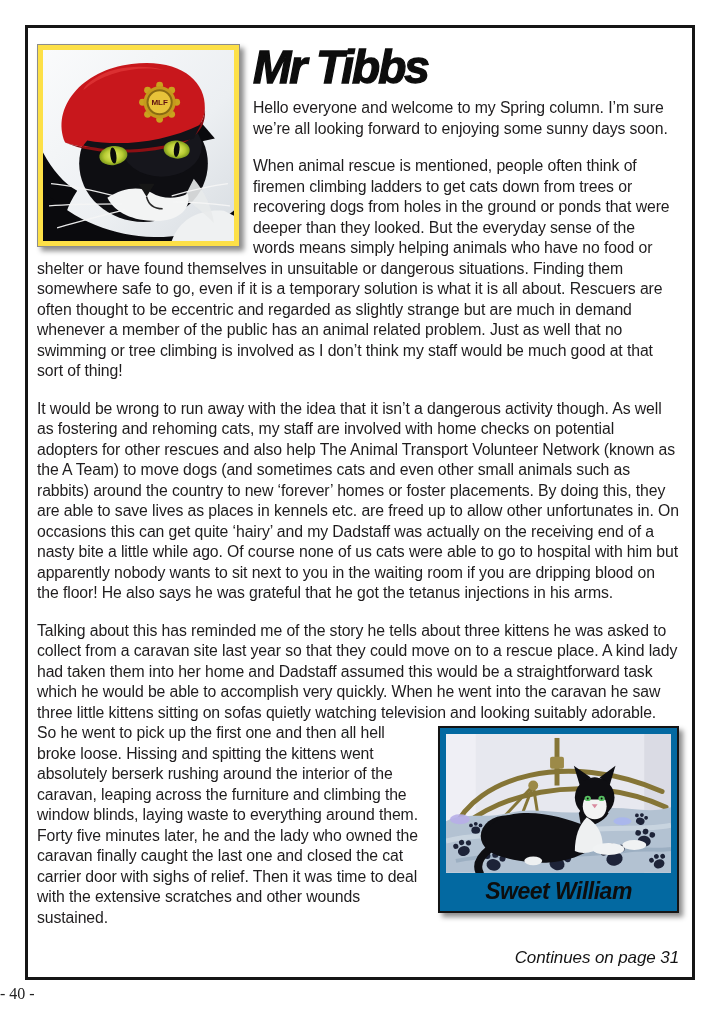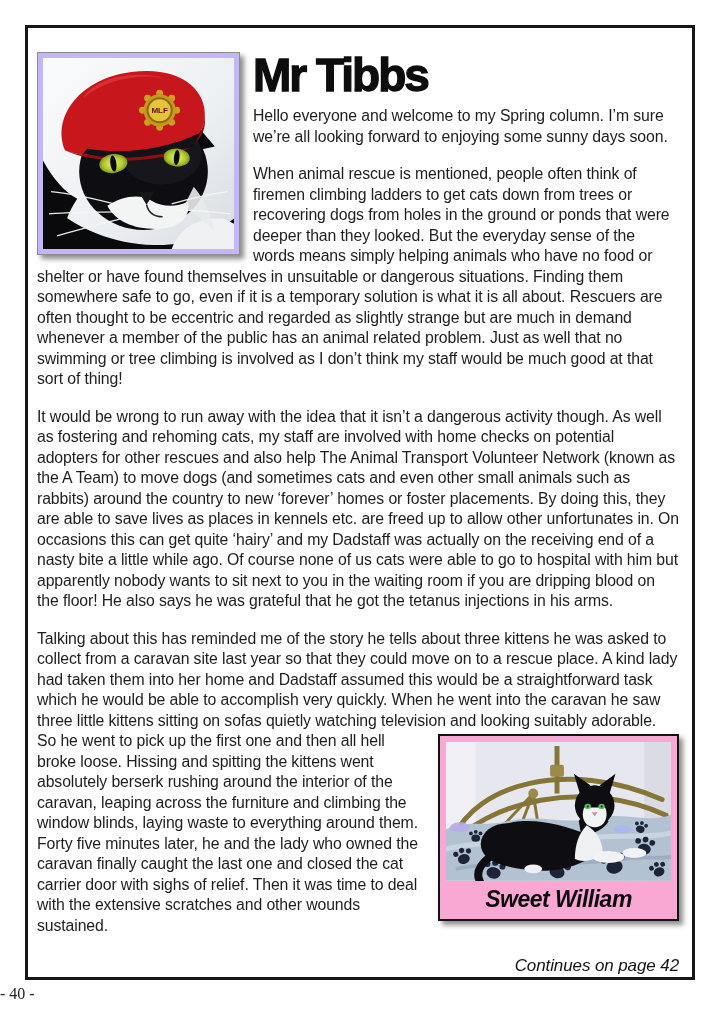--- a/index.html
+++ b/index.html
@@ -10,34 +10,34 @@
   }
   .sheet{position:relative;width:721px;height:1024px;background:#fff;}
   .page-border{
     position:absolute;left:25px;top:25px;width:670px;height:955px;
     border:3px solid #161616;box-sizing:border-box;
     padding:7px 9px 0 9px;background:#fff;overflow:hidden;
   }
   .article{font-size:15.8px;line-height:20.5px;letter-spacing:-0.1px;}
   .article p{margin:0 4px 17px 0;}
   h1.title{
-    font-size:46px;line-height:48px;margin:16px 0 7px 0;
-    font-weight:bold;letter-spacing:-2px;color:#0d0d0d;
+    font-size:46px;line-height:48px;margin:8px 0 7px 0;
+    font-weight:bold;letter-spacing:-2px;color:#0d0d0d;font-style:italic;
     -webkit-text-stroke:1.3px #0d0d0d;
   }
   
   .photo-mrtibbs{
     float:left;width:203px;margin:1px 13px 6px 0;
-    background:#c4b5fd;border:1px solid #8d8d8d;padding:5px;box-sizing:border-box;
+    background:#fde047;border:1px solid #8d8d8d;padding:5px;box-sizing:border-box;
     box-shadow:4px 4px 5px rgba(0,0,0,0.45);
   }
   .photo-mrtibbs svg{display:block;width:100%;height:auto;}
   .photo-sw{
     float:right;display:block;width:241px;margin:3px 0 5px 14px;
-    background:#f9a8d4;border:2px solid #141414;padding:6px 6px 2px 6px;box-sizing:border-box;
+    background:#0369a1;border:2px solid #141414;padding:6px 6px 2px 6px;box-sizing:border-box;
     box-shadow:4px 4px 5px rgba(0,0,0,0.45);
   }
   .photo-sw svg{display:block;width:100%;height:auto;}
   .caption{
     display:block;text-align:center;font-weight:bold;font-style:italic;
     font-size:23px;line-height:32px;color:#0d0d0d;padding:2px 0 2px 0;
     letter-spacing:-0.5px;
   }
   .continues{
     clear:both;text-align:right;font-style:italic;font-size:17px;
@@ -209,18 +209,18 @@
               <ellipse cx="164" cy="116" rx="16" ry="6" fill="#f0f2f3"></ellipse>
               <ellipse cx="190" cy="112" rx="12" ry="5" fill="#f0f2f3"></ellipse>
               <ellipse cx="88" cy="128" rx="9" ry="4.5" fill="#eef0f1"></ellipse>
             </g>
           </svg>
           <span class="caption">Sweet William</span>
         </span>
         <span>adorable. So he went to pick up the first one and then all hell broke loose. Hissing and spitting the kittens went absolutely berserk rushing around the interior of the caravan, leaping across the furniture and climbing the window blinds, laying waste to everything around them.  Forty five minutes later, he and the lady who owned the caravan finally caught the last one and closed the cat carrier door with sighs of relief. Then it was time to deal with the extensive scratches and other wounds sustained.</span>
       </p>
 
-      <div class="continues">Continues on page 42</div>
+      <div class="continues">Continues on page 31</div>
     </div>
   </div>
 
   <div class="page-number">- 40 -</div>
 </div>
 
 </body></html>

